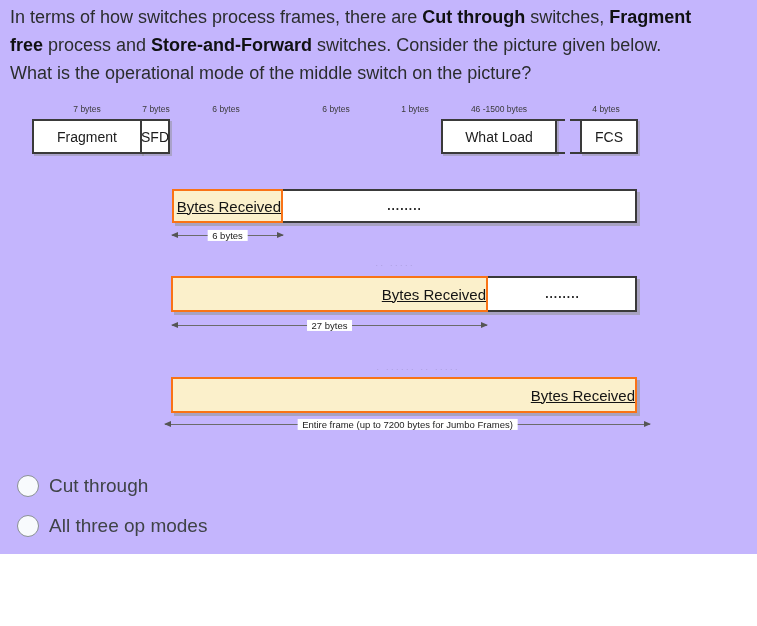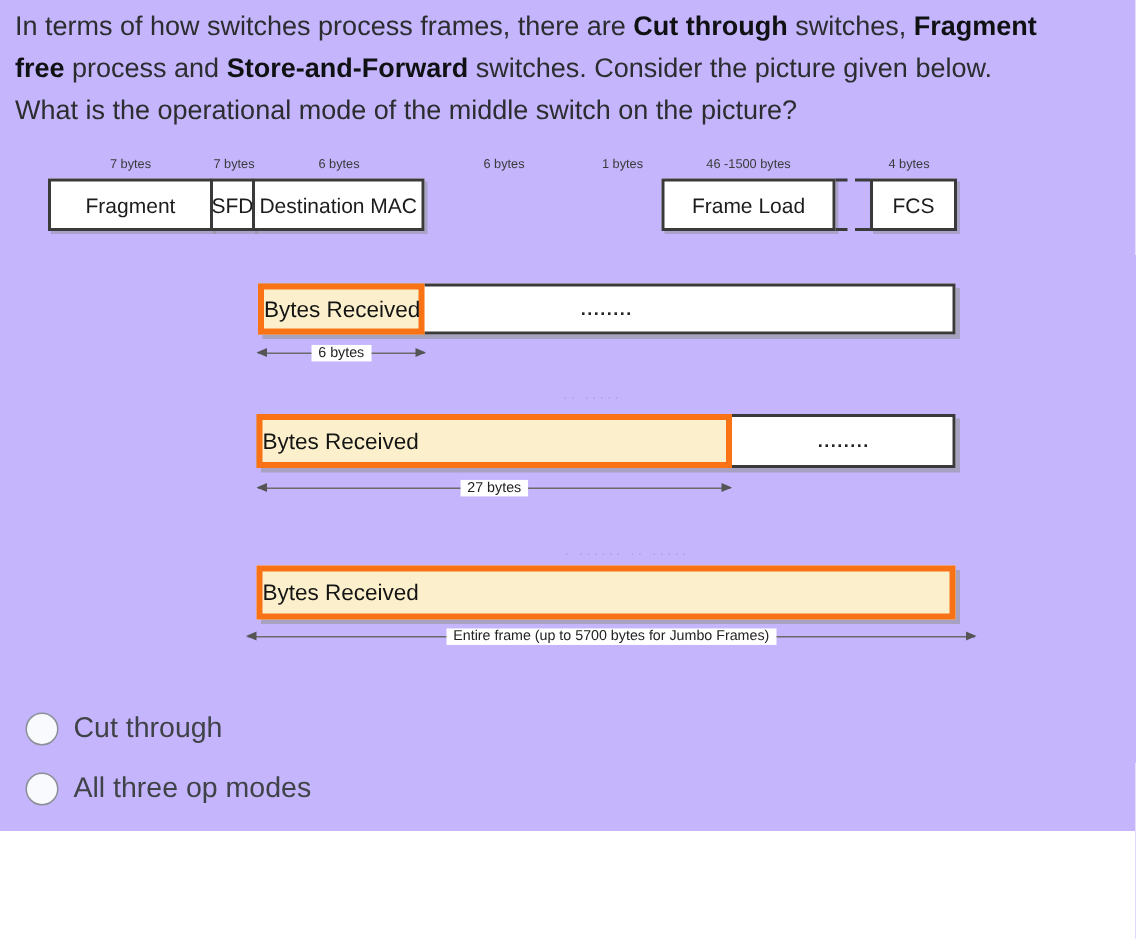--- a/index.html
+++ b/index.html
@@ -19,23 +19,23 @@
   .fbox { position:absolute; top:119px; height:35px; background:#fff; border:2px solid #3a3a3a;
           display:flex; align-items:center; justify-content:center; font-size:14px; color:#1c1c1c;
           box-shadow:2px 2px 0 rgba(140,140,140,0.45); white-space:nowrap; }
 
   
   .ovl { position:absolute; height:2px; background:#3a3a3a; }
 
   
   .rowbox { position:absolute; height:36px; background:#fff; border:2px solid #3a3a3a;
             box-shadow:3px 3px 0 rgba(145,145,145,0.55); }
-  .ybox { position:absolute; background:#FBF0CB; border:4px solid #f97316;
-          display:flex; align-items:center; justify-content:flex-start;
-          font-size:15px; color:#141414; white-space:nowrap; }
+  .ybox { position:absolute; background:#FBF0CB; border:2px solid #f97316;
+          display:flex; align-items:center; justify-content:flex-end;
+          font-size:15px; color:#141414; white-space:nowrap;text-decoration:underline; }
   .dots { position:absolute; display:flex; align-items:center; justify-content:center;
           font-size:12px; font-weight:700; color:#222; letter-spacing:1px; }
 
   
   .arrow { position:absolute; height:0; border-top:1px solid #6b6b6b; }
   .arrow::before { content:""; position:absolute; left:-1px; top:-4px; width:0; height:0;
     border-top:3.5px solid transparent; border-bottom:3.5px solid transparent; border-right:7px solid #555; }
   .arrow::after { content:""; position:absolute; right:-1px; top:-4px; width:0; height:0;
     border-top:3.5px solid transparent; border-bottom:3.5px solid transparent; border-left:7px solid #555; }
   .arrow .alabel { position:absolute; left:50%; top:0; transform:translate(-50%,-55%);
@@ -68,25 +68,22 @@
   <div class="cap" style="left:415px">1 bytes</div>
   <div class="cap" style="left:499px">46 -1500 bytes</div>
   <div class="cap" style="left:606px">4 bytes</div>
 
   <div class="fbox" style="left:32px;width:110px">
       <span>Fragment</span>
     </div>
   <div class="fbox" style="left:140px;width:30px">
       <span>SFD</span>
     </div>
-  <div class="fbox" style="left:168px;width:115px">
-      <span>Destination MAC</span>
-    </div>
   <div class="fbox" style="left:441px;width:116px">
-      <span>Frame Load</span>
+      <span>What Load</span>
     </div>
   <div class="fbox" style="left:580px;width:58px">
       <span>FCS</span>
     </div>
 
   <div class="ovl" style="left:557px;top:119px;width:8px"></div>
   <div class="ovl" style="left:570px;top:119px;width:10px"></div>
   <div class="ovl" style="left:557px;top:152px;width:8px"></div>
   <div class="ovl" style="left:570px;top:152px;width:10px"></div>
 
@@ -109,21 +106,21 @@
   <div class="arrow" style="left:172px;top:325px;width:315px">
     <span class="alabel">27 bytes</span>
   </div>
 
   <div class="faint" style="left:418px;top:364px">· ······ ·· ·····</div>
 
   <div class="ybox" style="left:171px;top:377px;width:466px;height:36px;box-shadow:3px 3px 0 rgba(145,145,145,0.55)">
       <span>Bytes Received</span>
     </div>
   <div class="arrow" style="left:165px;top:424px;width:485px">
-    <span class="alabel">Entire frame (up to 5700 bytes for Jumbo Frames)</span>
+    <span class="alabel">Entire frame (up to 7200 bytes for Jumbo Frames)</span>
   </div>
 
   <div class="option" style="top:475px">
     <span class="radio"></span>
     <span class="olabel">Cut through</span>
   </div>
   <div class="option" style="top:554px">
     <span class="radio"></span>
     <span class="olabel">Store and forward</span>
   </div>

